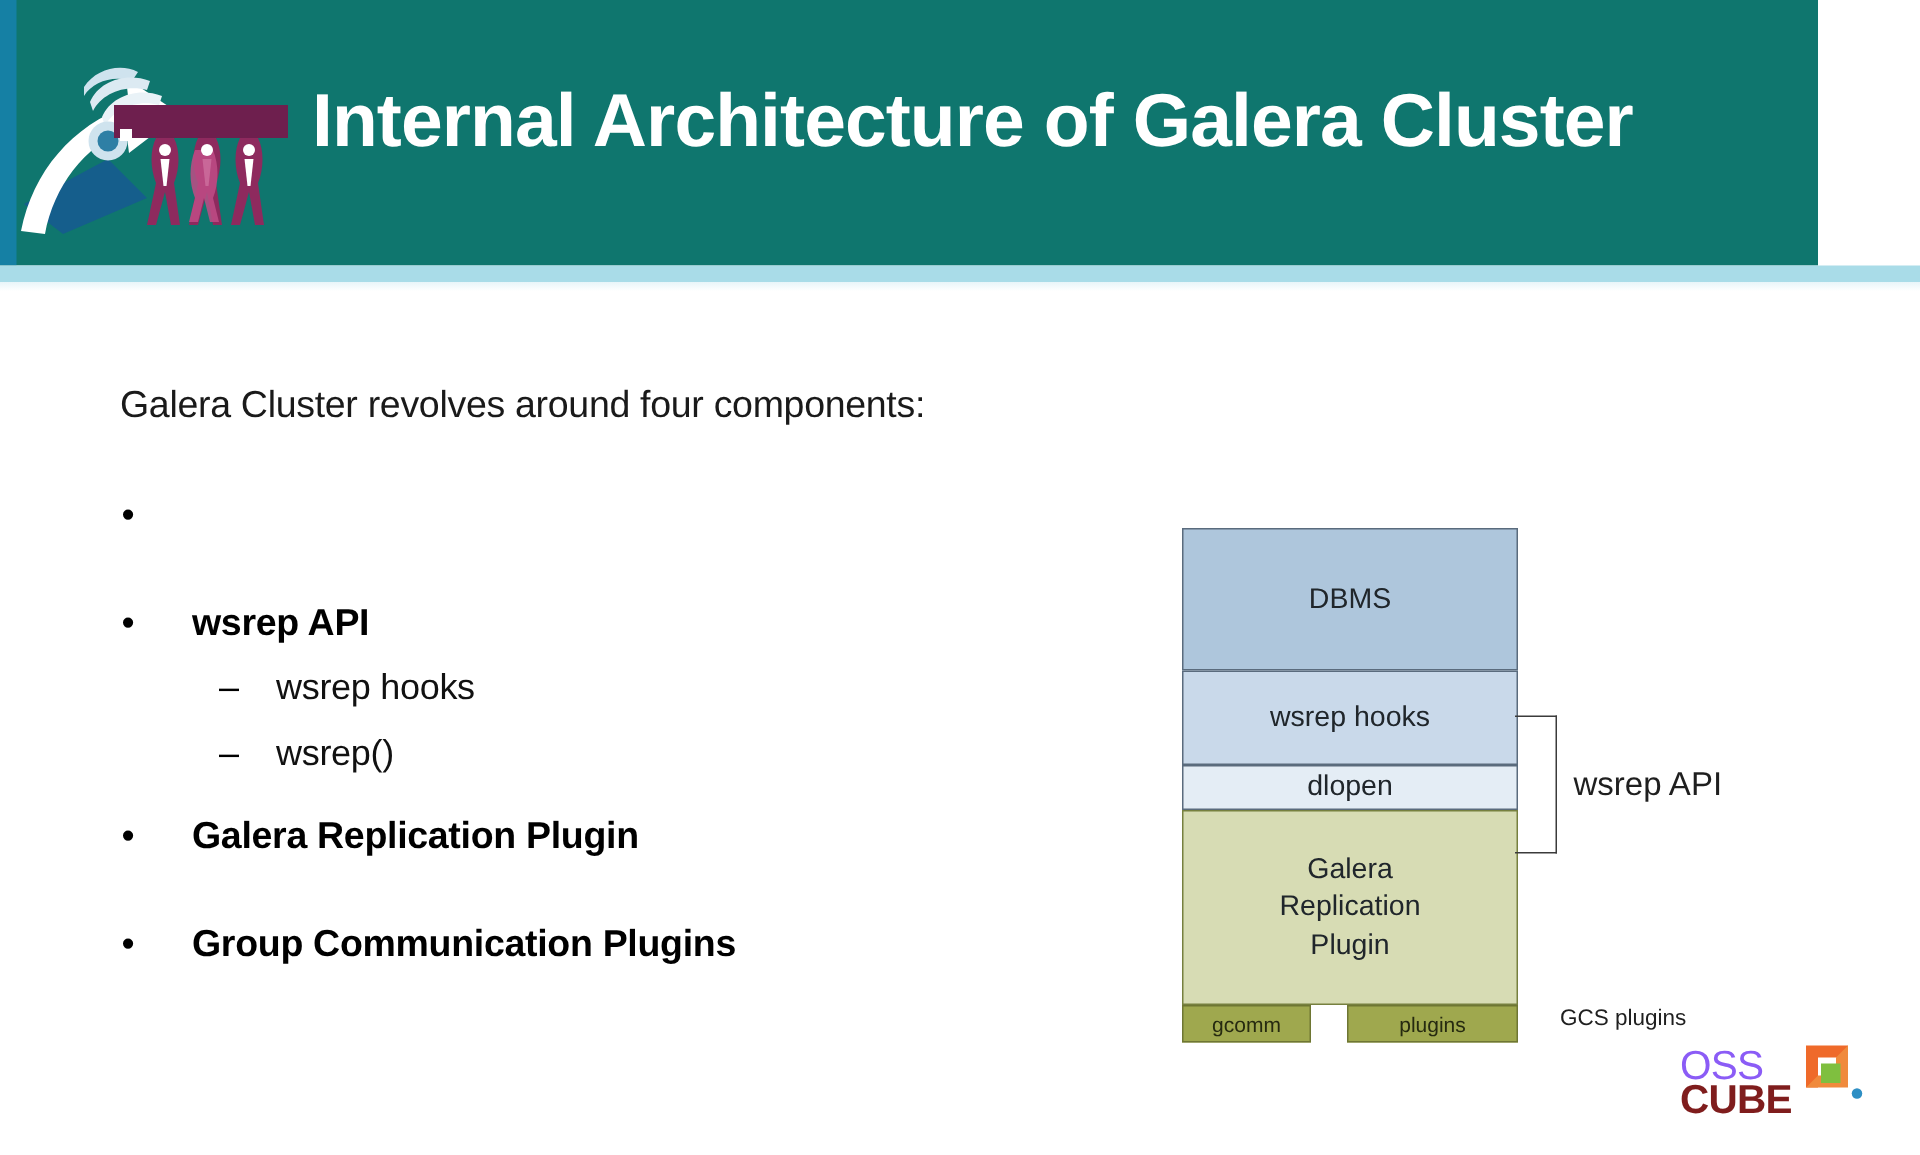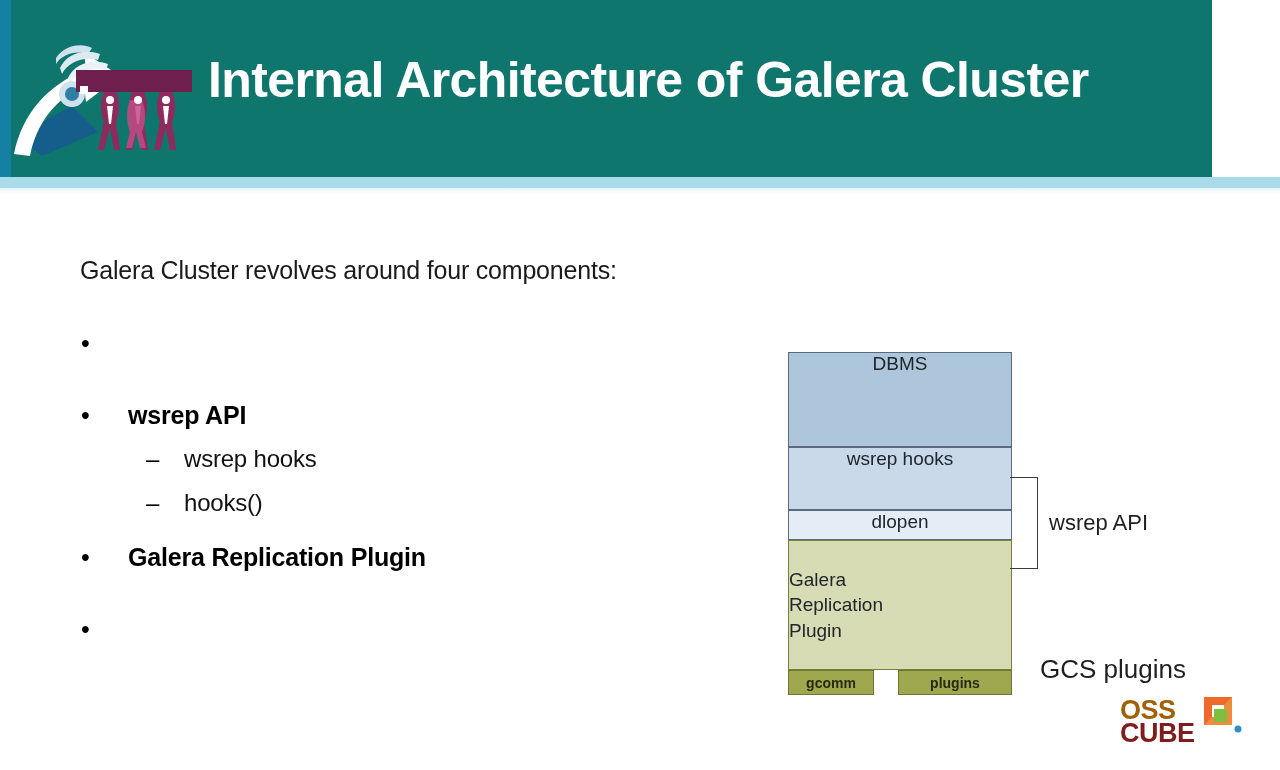--- a/index.html
+++ b/index.html
@@ -143,21 +143,21 @@
     width: 224px;
     height: 343px;
   }
   .layer {
     position: absolute;
     left: 0;
     width: 224px;
     box-sizing: border-box;
     border: 1px solid #5A6B7D;
     display: flex;
-    align-items: flex-start;
+    align-items: center;
     justify-content: center;
     font-size: 19px;
     color: #20262B;
     text-align: center;
   }
   .layer-dbms {
     top: 0;
     height: 95px;
     background: #AEC6DC;
   }
@@ -194,21 +194,20 @@
     top: 0;
     height: 25px;
     box-sizing: border-box;
     background: #9FA84E;
     border: 1px solid #6E7633;
     display: flex;
     align-items: center;
     justify-content: center;
     font-size: 14px;
     color: #262A10;
-    font-weight: bold;
   }
   .gcs-gcomm { left: 0; width: 86px; }
   .gcs-spread { left: 110px; width: 114px; }
 
   
   .api-bracket {
     position: absolute;
     left: 1010px;
     top: 477px;
     width: 28px;
@@ -220,39 +219,39 @@
   .label-wsrep-api {
     position: absolute;
     left: 1049px;
     top: 510px;
     font-size: 22px;
     color: #1f1f1f;
   }
   .label-gcs-plugins {
     position: absolute;
     left: 1040px;
-    top: 654px;
-    font-size: 26px;
+    top: 670px;
+    font-size: 15px;
     color: #1f1f1f;
   }
 
   
   .osscube-logo {
     position: absolute;
     left: 1120px;
     top: 697px;
     width: 130px;
     height: 52px;
   }
   .osscube-logo .oss-text {
     position: absolute;
     left: 0; top: 0;
     font-size: 27px;
-    font-weight: bold;
-    color: #a16207;
+    font-weight: normal;
+    color: #8b5cf6;
     letter-spacing: -0.5px;
     line-height: 26px;
   }
   .osscube-logo .cube-text {
     position: absolute;
     left: 0; top: 23px;
     font-size: 27px;
     font-weight: bold;
     color: #7f1d1d;
     letter-spacing: -0.5px;
@@ -322,35 +321,36 @@
       <div class="bullet-marker">•</div>
       <div class="bullet-text">wsrep API</div>
     </div>
     <div class="sub-list">
       <div class="sub-row">
         <div class="sub-marker">–</div>
         <div class="sub-text">wsrep hooks</div>
       </div>
       <div class="sub-row">
         <div class="sub-marker">–</div>
-        <div class="sub-text">hooks()</div>
+        <div class="sub-text">wsrep()</div>
       </div>
     </div>
   </div>
 
   <div class="bullet-group">
     <div class="bullet-row">
       <div class="bullet-marker">•</div>
       <div class="bullet-text">Galera Replication Plugin</div>
     </div>
   </div>
 
   <div class="bullet-group">
     <div class="bullet-row" style="margin-bottom:0;">
       <div class="bullet-marker">•</div>
+      <div class="bullet-text">Group Communication Plugins</div>
     </div>
   </div>
 
 </div>
 
 <div class="diagram">
   <div class="layer layer-dbms">
     <span>DBMS</span>
   </div>
   <div class="layer layer-hooks">

